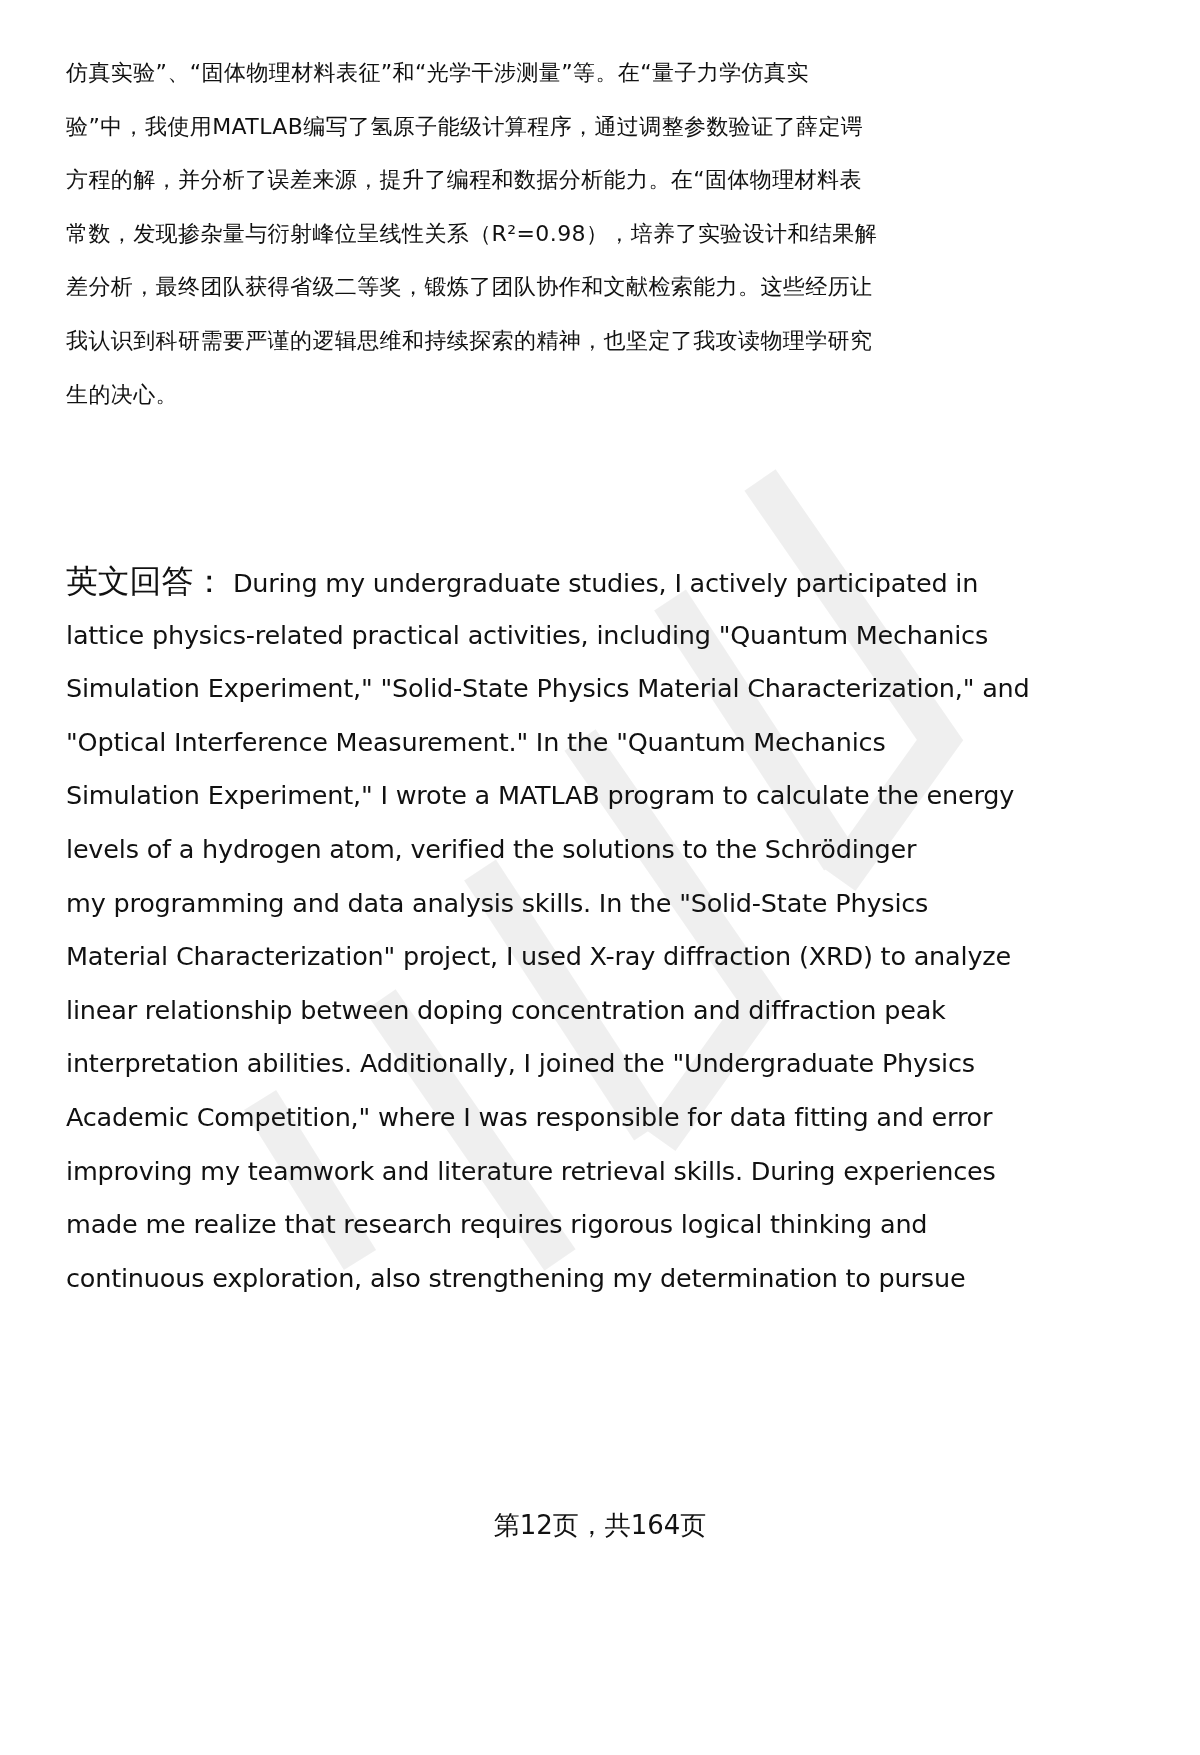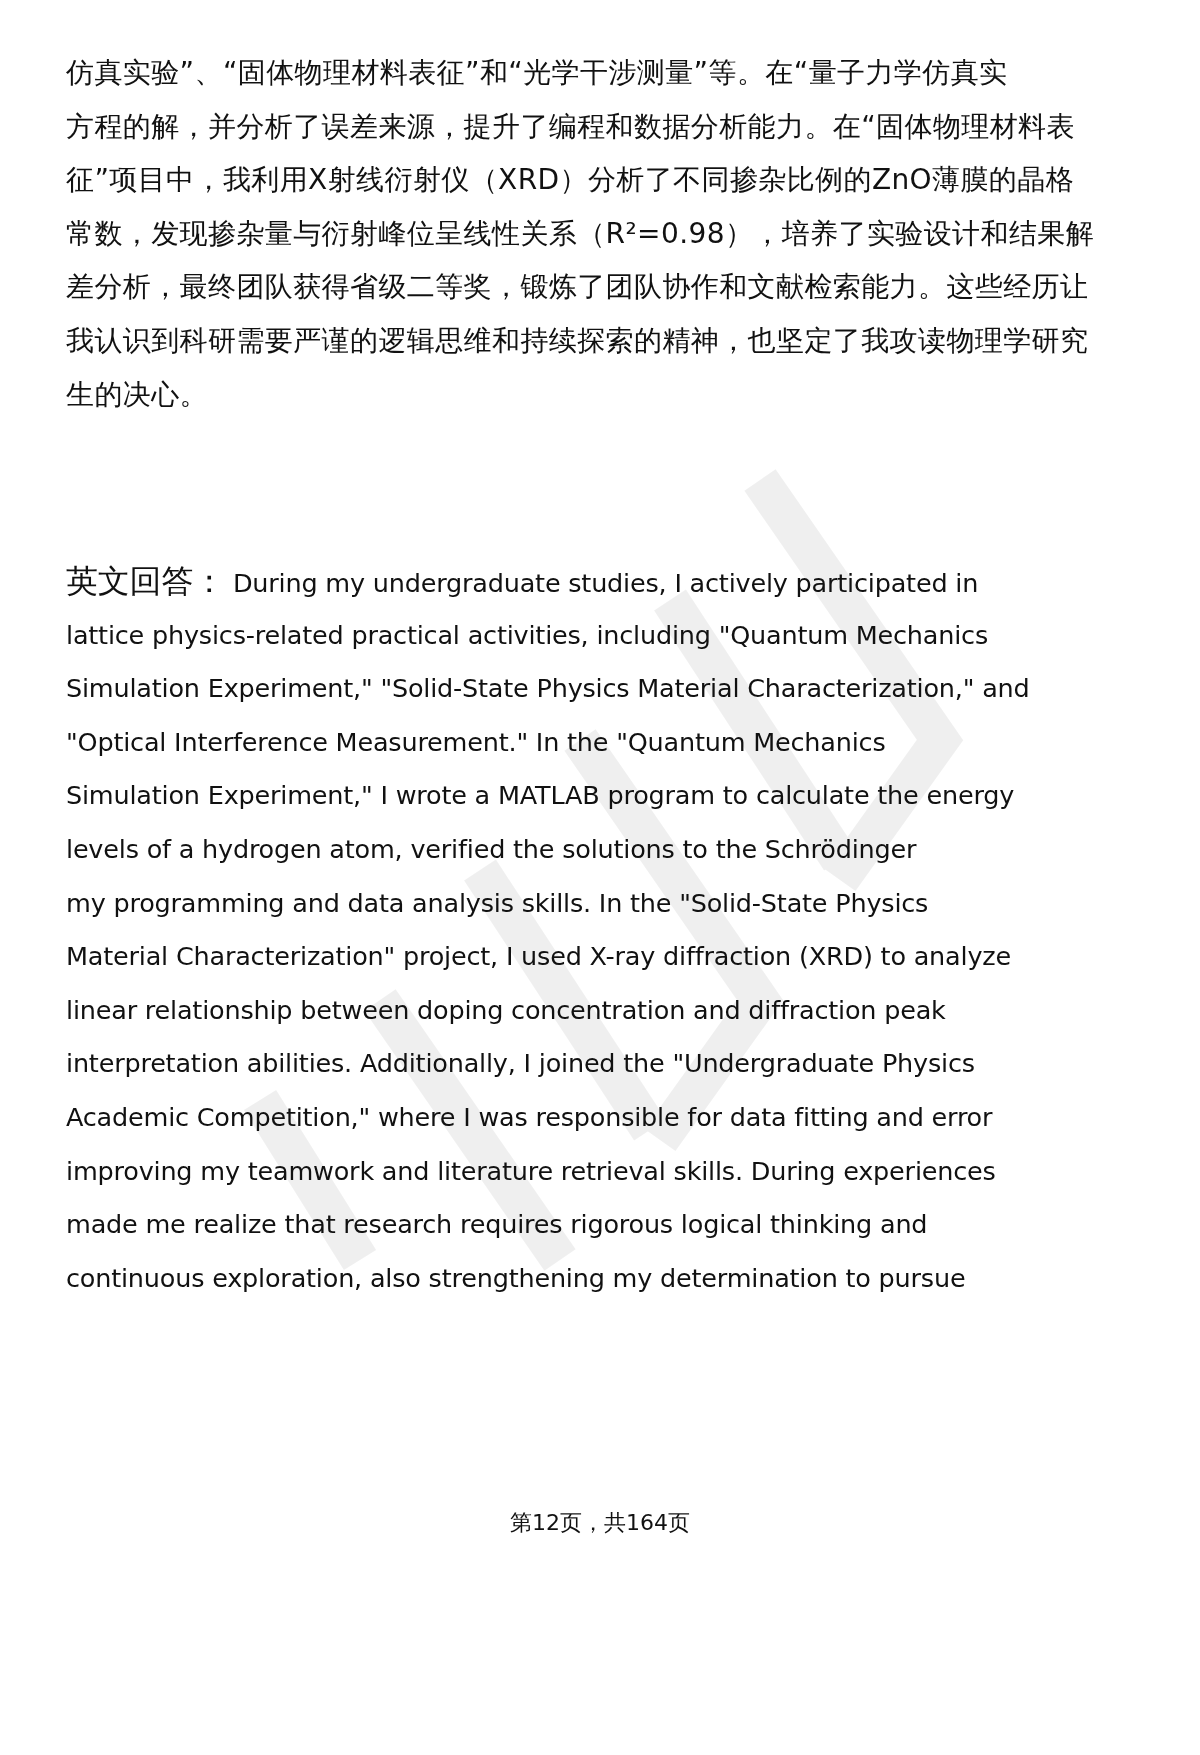--- a/index.html
+++ b/index.html
@@ -1,44 +1,44 @@
 <!DOCTYPE html>
 <html><head>
 <meta charset="utf-8">
 <style>
   html, body { margin: 0; padding: 0; background: #ffffff; }
   body { width: 1200px; height: 1755px; position: relative; overflow: hidden; }
   .page { position: absolute; left: 0; top: 0; width: 1200px; height: 1755px; background: #fff; }
   .watermark { position: absolute; left: 200px; top: 440px; width: 780px; height: 900px; opacity: 0.06; pointer-events: none; }
   .para { position: absolute; left: 66px; width: 1080px; }
   .line { height: 53.6px; line-height: 53.6px; white-space: nowrap; color: #111; font-family: "DejaVu Sans", "Liberation Sans", sans-serif; }
-  .cn .line { font-size: 28px; letter-spacing: 0.4px; }
+  .cn .line { font-size: 22px; letter-spacing: 0.4px; }
   .en .line { font-size: 25.5px; letter-spacing: -0.2px; }
-  .footer { position: absolute; left: 0; width: 1200px; top: 1508px; text-align: center; font-family: "DejaVu Sans", "Liberation Sans", sans-serif; font-size: 22px; color: #111; }
+  .footer { position: absolute; left: 0; width: 1200px; top: 1508px; text-align: center; font-family: "DejaVu Sans", "Liberation Sans", sans-serif; font-size: 26px; color: #111; }
 </style>
 </head>
 <body>
 
 <div class="page">
 
   <svg class="watermark" viewBox="0 0 780 900">
     <g fill="none" stroke="#000" stroke-width="38">
       <path d="M560 40 L740 300 L640 440"></path>
       <path d="M470 160 L640 420"></path>
       <path d="M380 300 L560 560 L460 700"></path>
       <path d="M280 430 L450 690"></path>
       <path d="M180 560 L360 820"></path>
       <path d="M60 660 L160 820"></path>
     </g>
   </svg>
 
   <div class="para cn" style="top:46px;">
     <div class="line">仿真实验”、“固体物理材料表征”和“光学干涉测量”等。在“量子力学仿真实</div>
+    <div class="line">验”中，我使用MATLAB编写了氢原子能级计算程序，通过调整参数验证了薛定谔</div>
     <div class="line">方程的解，并分析了误差来源，提升了编程和数据分析能力。在“固体物理材料表</div>
-    <div class="line">征”项目中，我利用X射线衍射仪（XRD）分析了不同掺杂比例的ZnO薄膜的晶格</div>
     <div class="line">常数，发现掺杂量与衍射峰位呈线性关系（R²=0.98），培养了实验设计和结果解</div>
     <div class="line">差分析，最终团队获得省级二等奖，锻炼了团队协作和文献检索能力。这些经历让</div>
     <div class="line">我认识到科研需要严谨的逻辑思维和持续探索的精神，也坚定了我攻读物理学研究</div>
     <div class="line">生的决心。</div>
   </div>
 
   <div class="para en" style="top:555px;">
     <div class="line"><span style="font-size:32px;">英文回答：</span><span> During my undergraduate studies, I actively participated in</span></div>
     <div class="line">lattice physics-related practical activities, including "Quantum Mechanics</div>
     <div class="line">Simulation Experiment," "Solid-State Physics Material Characterization," and</div>

